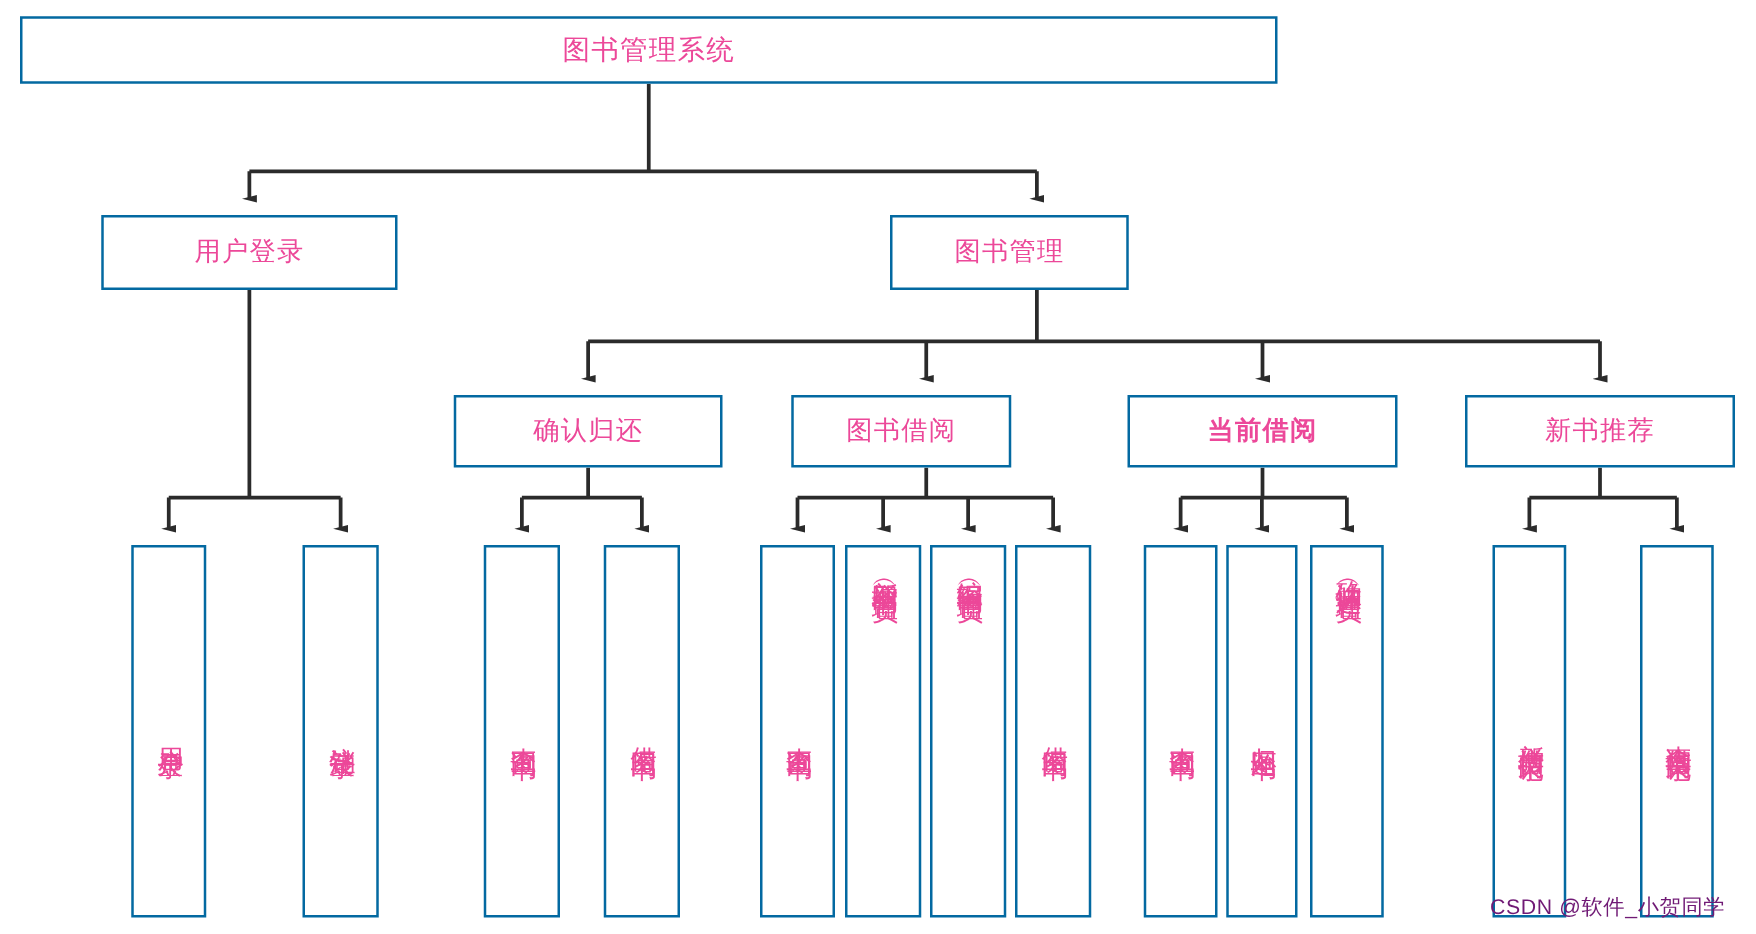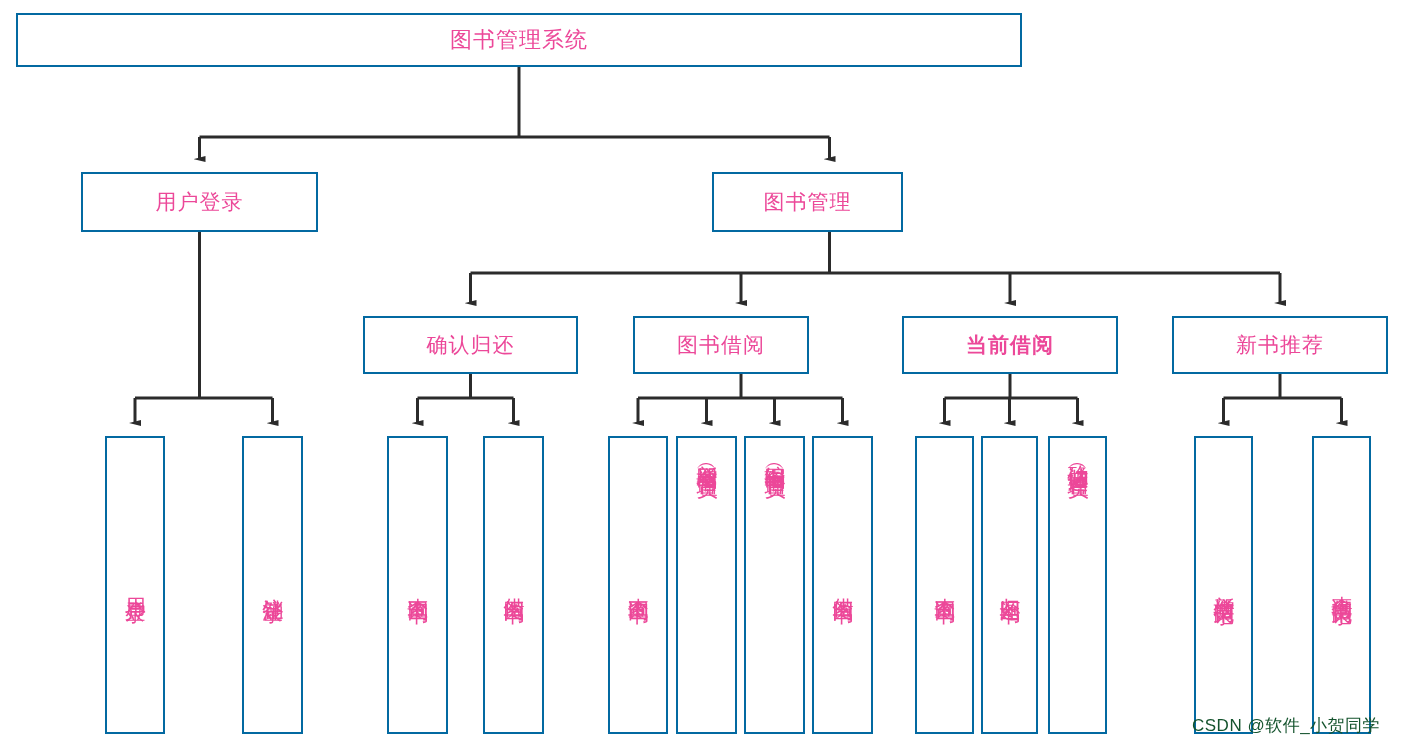--- a/index.html
+++ b/index.html
@@ -66,21 +66,21 @@
   
   .node.v.center {
     align-items: center;
     padding-top: 0;
   }
   #watermark {
     position: absolute;
     left: 1192px;
     top: 714px;
     font-size: 17px;
-    color: #14532d;
+    color: #701a75;
     white-space: nowrap;
     letter-spacing: 0.5px;
   }
 </style>
 </head>
 <body>
 
 <div id="diagram-root">
 
   <svg id="edge-layer" viewBox="0 0 1405 747" width="1405" height="747" xmlns="http://www.w3.org/2000/svg">

